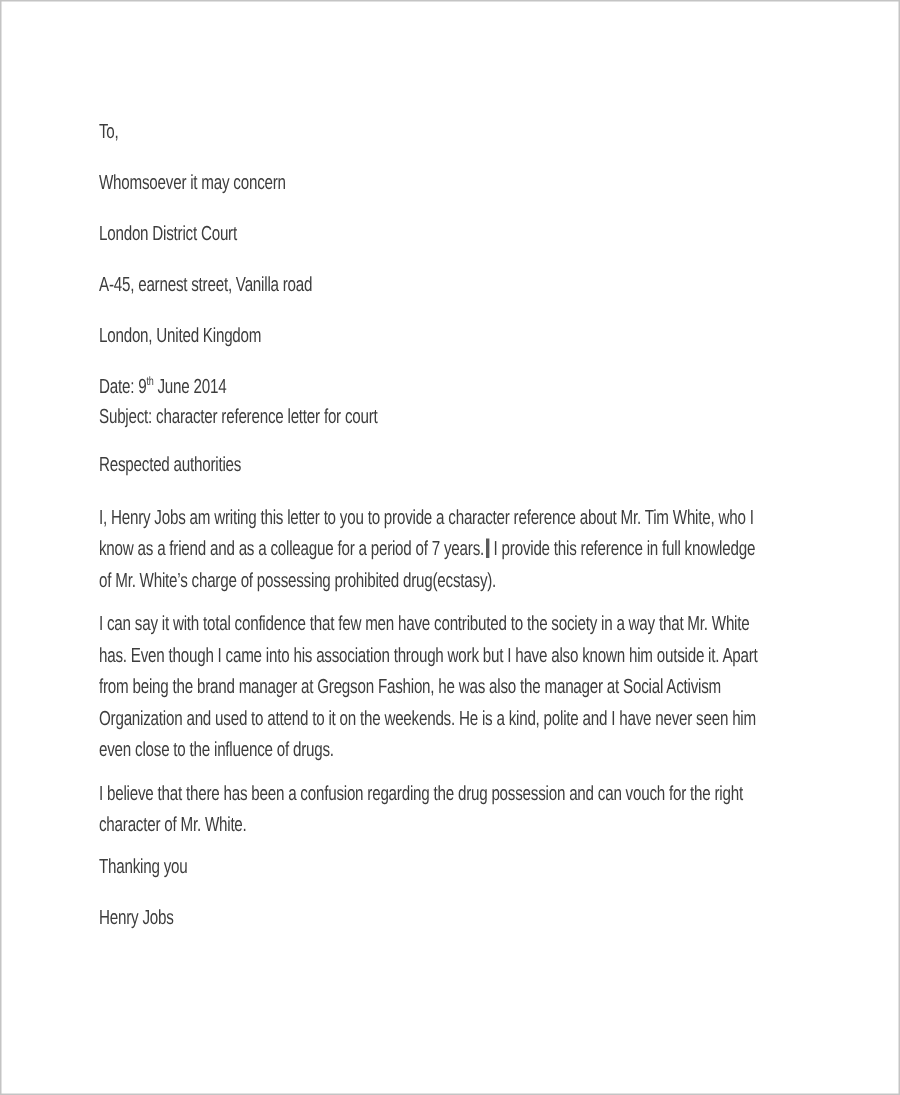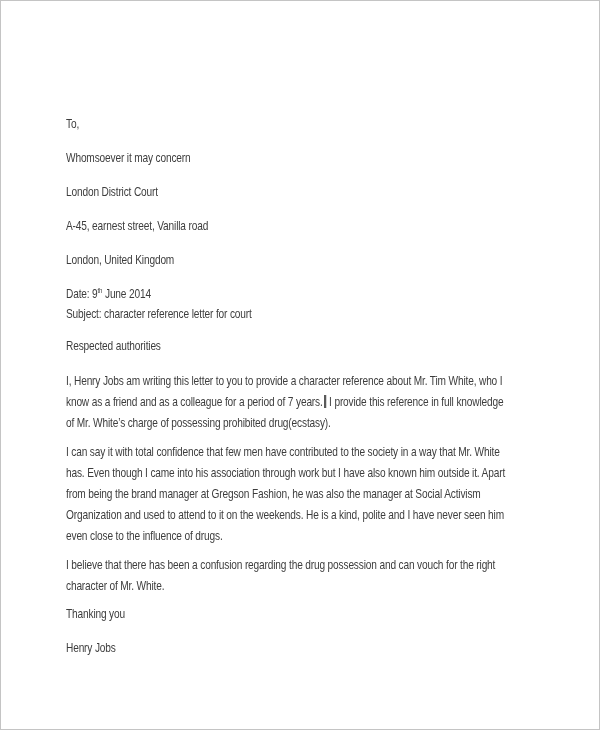--- a/index.html
+++ b/index.html
@@ -17,21 +17,20 @@
   }
   .page {
     width: 600px; height: 730px;
     background: var(--page-background);
     border: 1px solid var(--page-border);
     overflow: hidden;
   }
   .content {
     padding: 77px 0 0 65px;
     color: var(--text);
-    margin-top: 36px;
   }
   .scale {
     width: 700px;
     transform: scaleX(0.75);
     transform-origin: 0 0;
     font-size: 13.5px;
     letter-spacing: -0.2px;
   }
   .line {
     margin: 0 0 14px 0;

